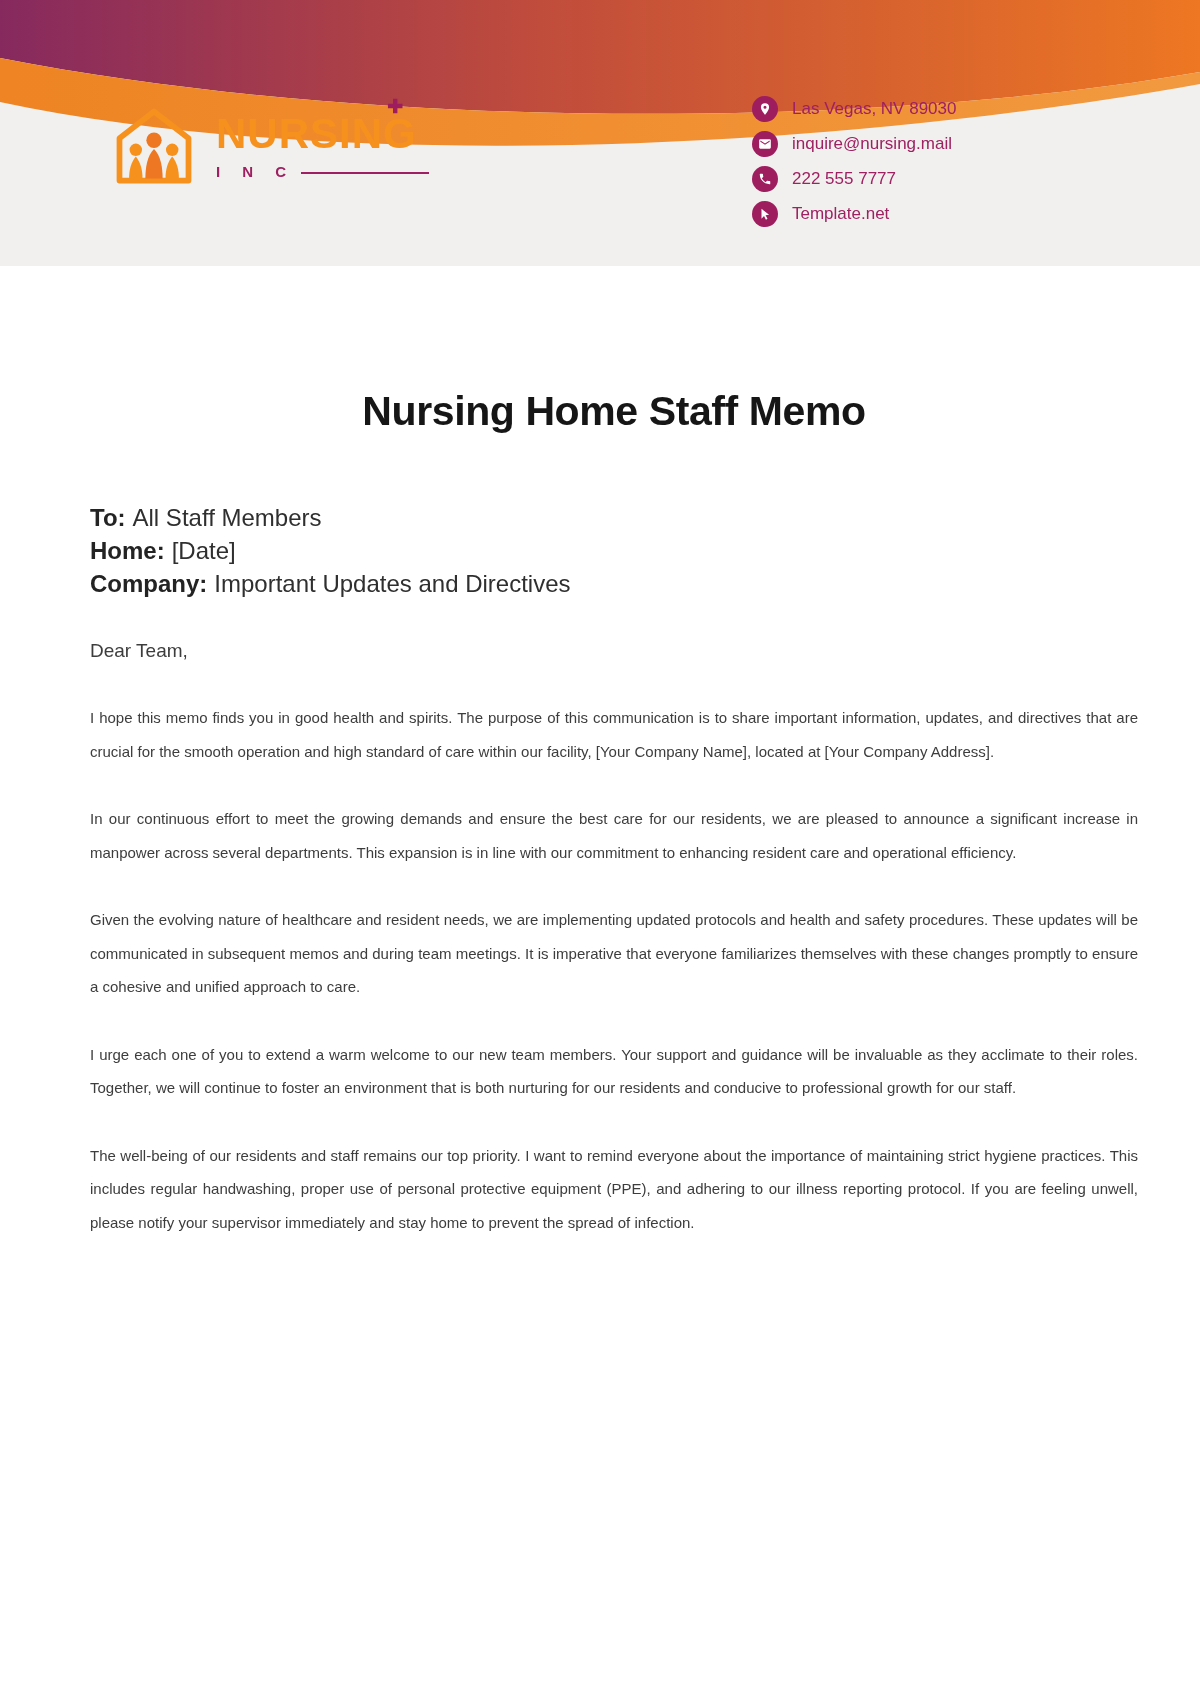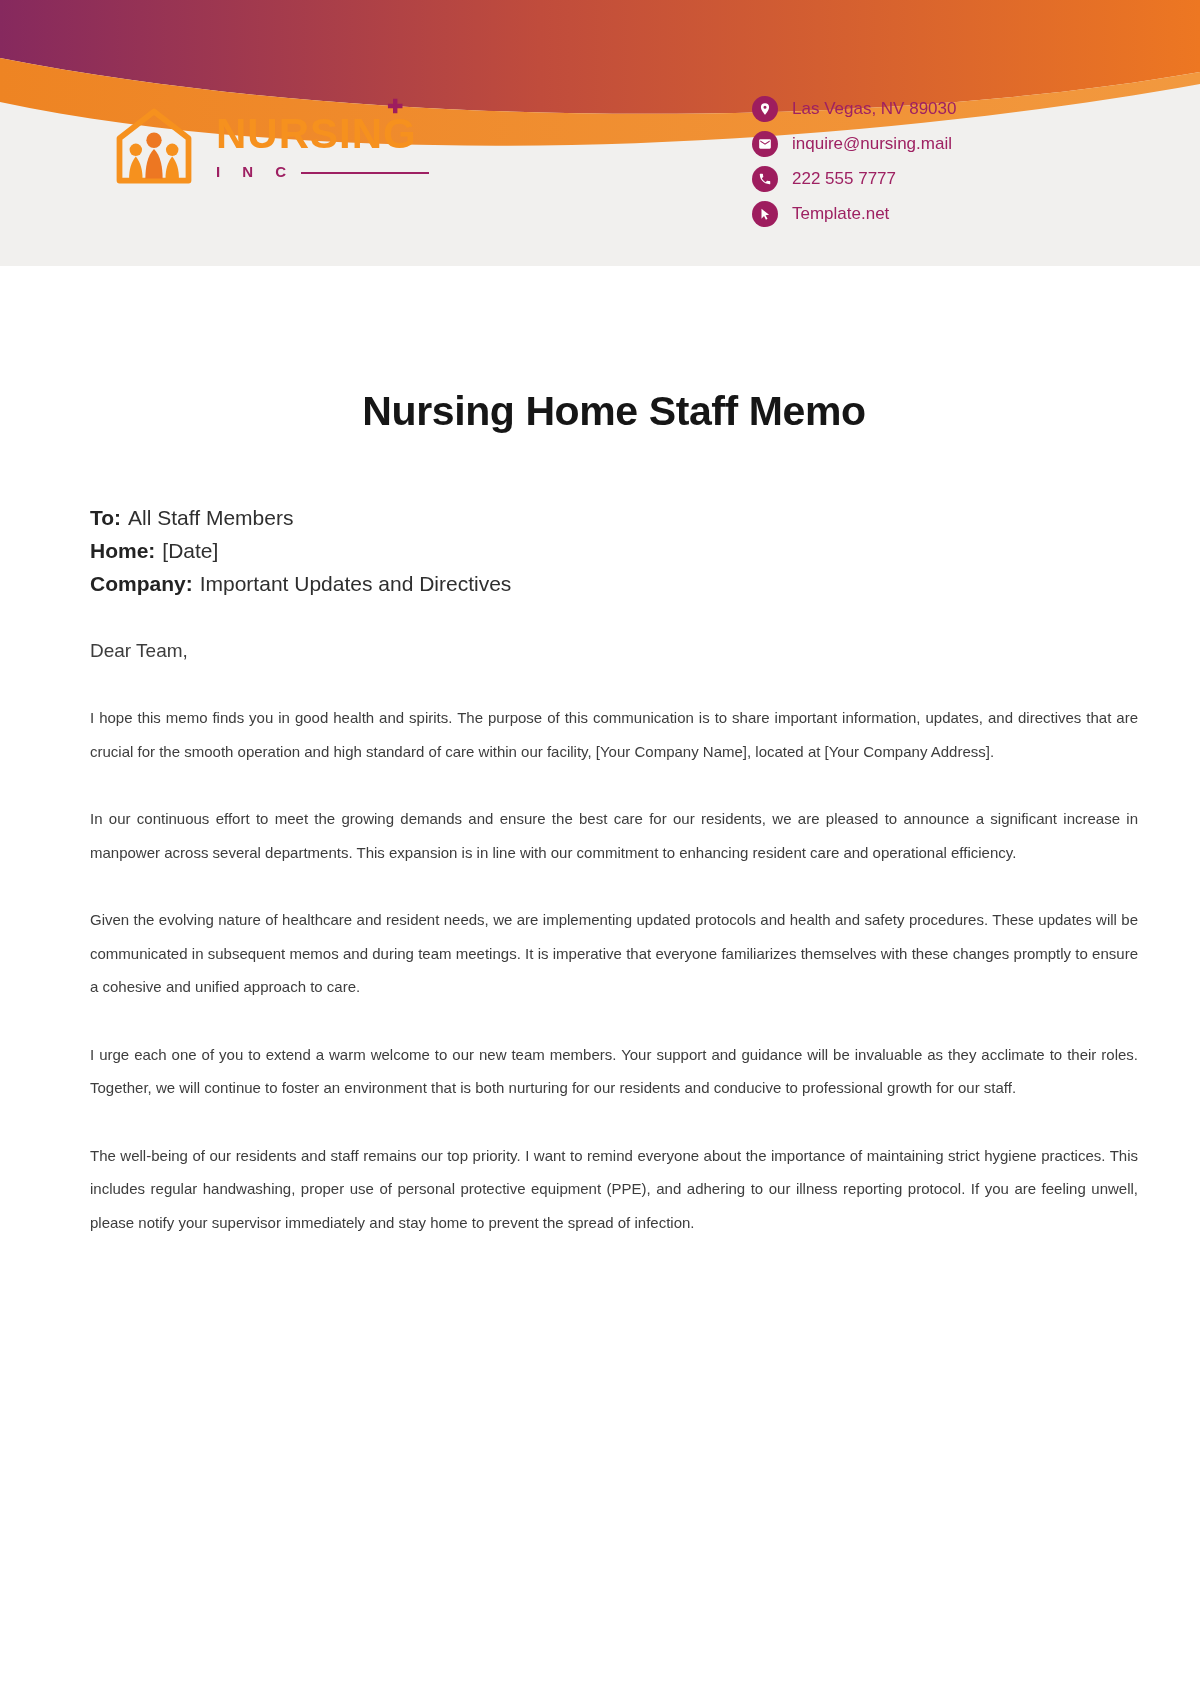--- a/index.html
+++ b/index.html
@@ -25,21 +25,21 @@
   .contact-item { display:flex; align-items:center; gap:14px; height:26px; margin-bottom:9px; }
   .cicon { width:26px; height:26px; border-radius:50%; background:#9e1d5e; display:flex; align-items:center; justify-content:center; flex:0 0 26px; }
   .cicon svg { width:14px; height:14px; display:block; }
   .contact-text { font-size:17px; color:#9e2162; font-weight:400; }
 
   
   .memo-body { padding:122px 62px 0 90px; }
   .memo-title { text-align:center; font-size:41px; font-weight:800; color:#161616; letter-spacing:-0.4px; }
 
   .fields { margin-top:66px; }
-  .field { font-size:21px; line-height:33px; color:#2f2f2f; }
+  .field { font-size:24px; line-height:33px; color:#2f2f2f; }
   .field strong { font-weight:700; color:#232323; margin-right:7px; }
 
   .salutation { margin-top:34px; font-size:19px; line-height:33px; color:#3d3d3d; }
   .para { margin-top:34px; font-size:15px; line-height:33.5px; color:#3d3d3d; text-align:justify; }
 </style>
 </head>
 <body>
 
 <div class="page">
 

